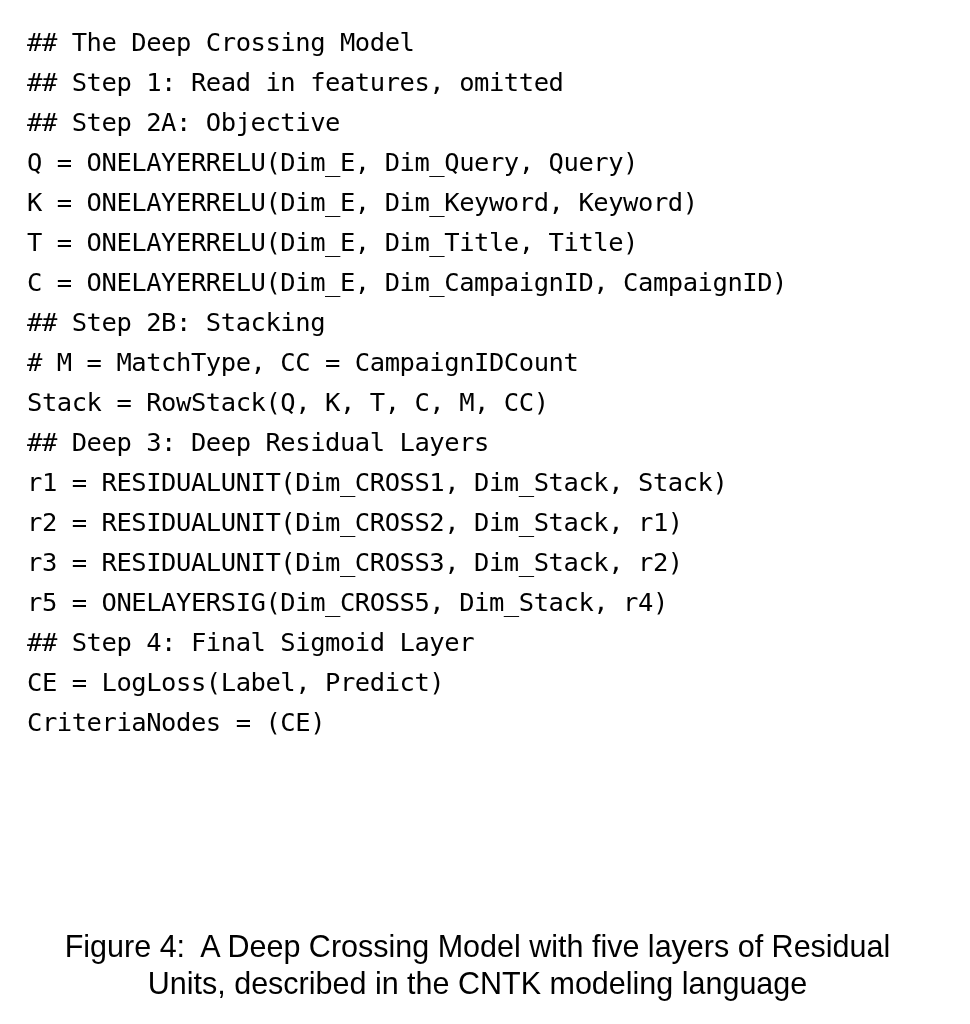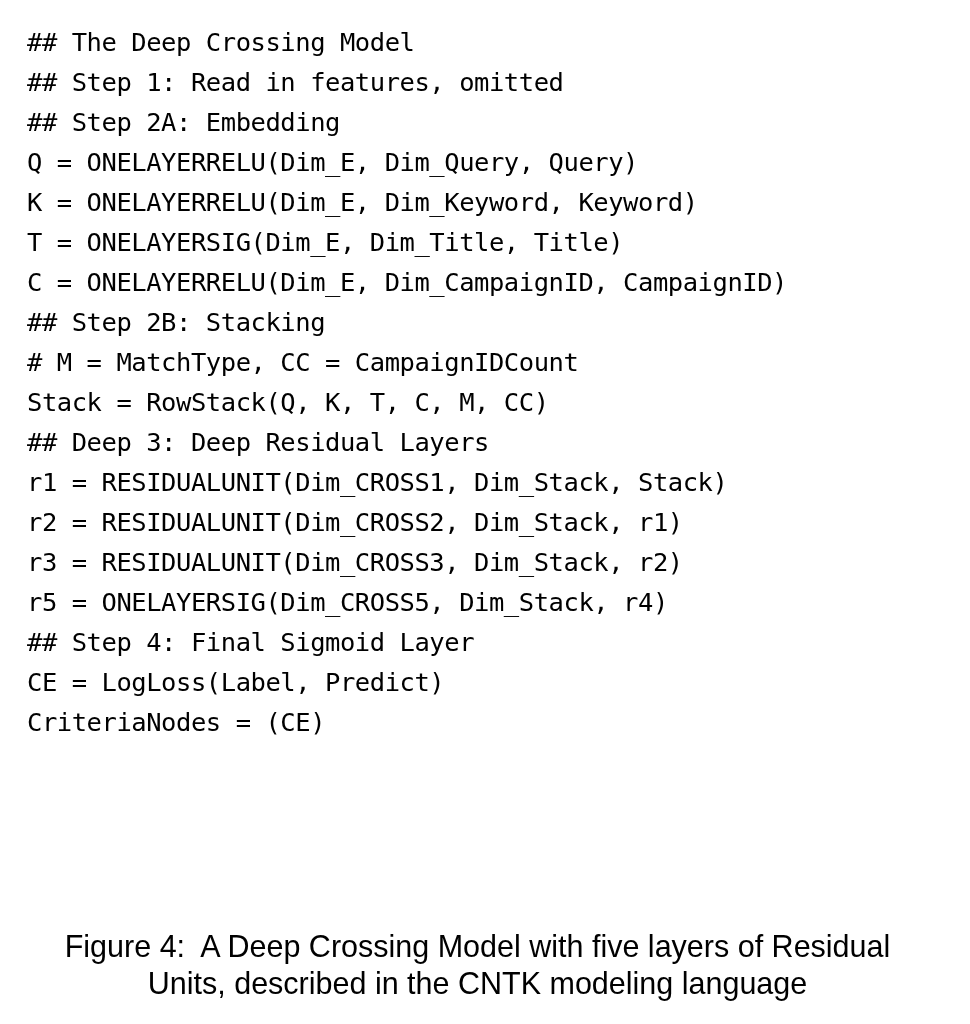--- a/index.html
+++ b/index.html
@@ -63,24 +63,24 @@
   }
 </style>
 </head>
 <body>
 
 <div id="figure-root">
 
   <div id="code-listing">
       <div class="code-line">## The Deep Crossing Model</div>
       <div class="code-line">## Step 1: Read in features, omitted</div>
-      <div class="code-line">## Step 2A: Embedding</div>
+      <div class="code-line">## Step 2A: Objective</div>
       <div class="code-line">Q = ONELAYERRELU(Dim_E, Dim_Query, Query)</div>
       <div class="code-line">K = ONELAYERRELU(Dim_E, Dim_Keyword, Keyword)</div>
-      <div class="code-line">T = ONELAYERSIG(Dim_E, Dim_Title, Title)</div>
+      <div class="code-line">T = ONELAYERRELU(Dim_E, Dim_Title, Title)</div>
       <div class="code-line">C = ONELAYERRELU(Dim_E, Dim_CampaignID, CampaignID)</div>
       <div class="code-line">## Step 2B: Stacking</div>
       <div class="code-line"># M = MatchType, CC = CampaignIDCount</div>
       <div class="code-line">Stack = RowStack(Q, K, T, C, M, CC)</div>
       <div class="code-line">## Deep 3: Deep Residual Layers</div>
       <div class="code-line">r1 = RESIDUALUNIT(Dim_CROSS1, Dim_Stack, Stack)</div>
       <div class="code-line">r2 = RESIDUALUNIT(Dim_CROSS2, Dim_Stack, r1)</div>
       <div class="code-line">r3 = RESIDUALUNIT(Dim_CROSS3, Dim_Stack, r2)</div>
       <div class="code-line">r5 = ONELAYERSIG(Dim_CROSS5, Dim_Stack, r4)</div>
       <div class="code-line">## Step 4: Final Sigmoid Layer</div>

